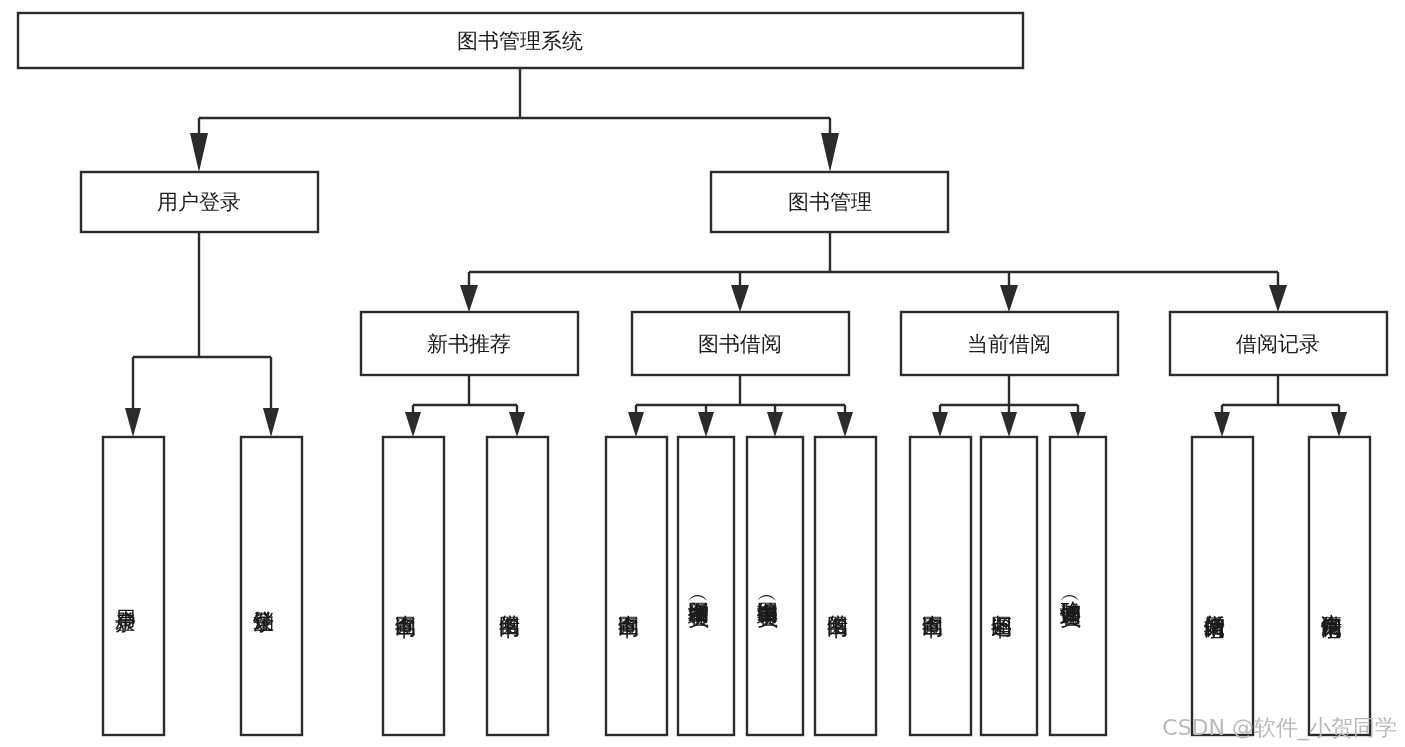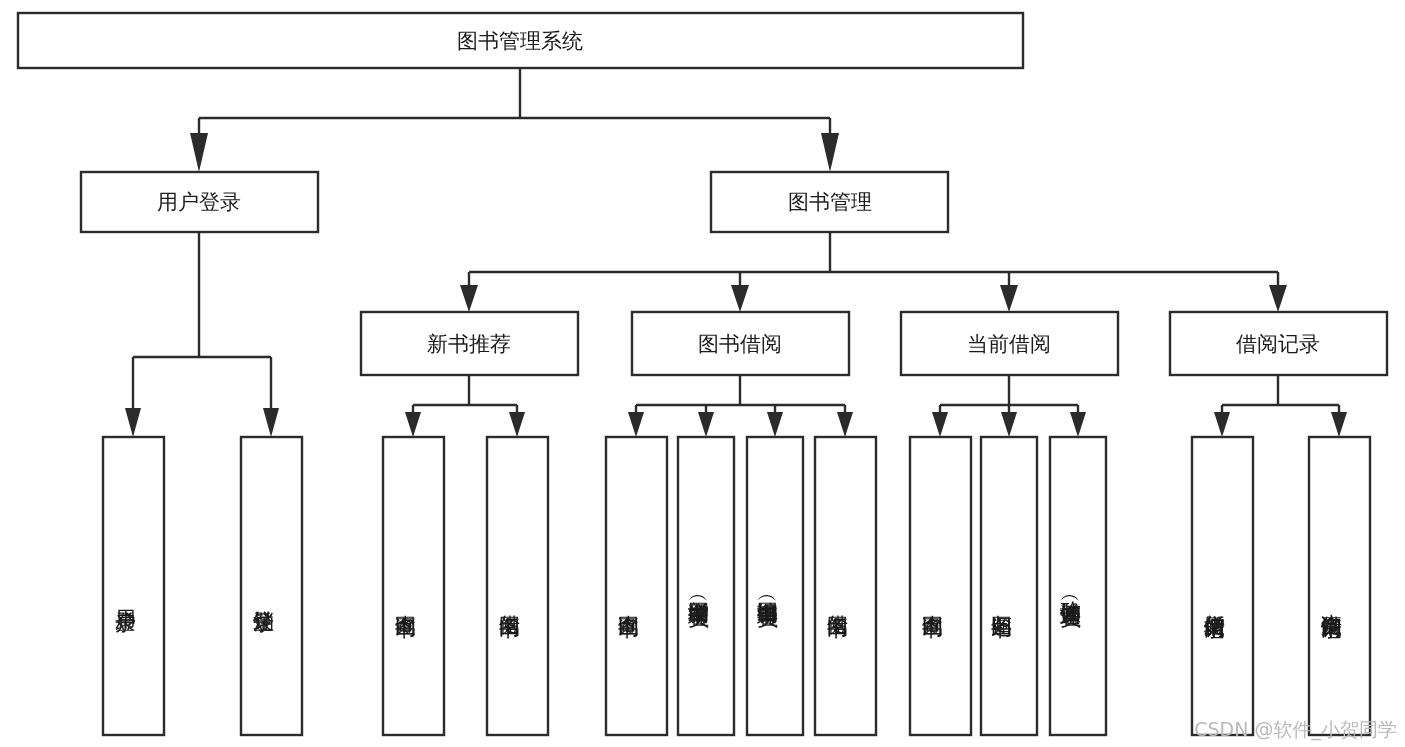--- a/index.html
+++ b/index.html
@@ -59,21 +59,21 @@
     letter-spacing: 1px;
     text-align: center;
     white-space: nowrap;
     user-select: none;
   }
   .watermark {
     position: absolute;
     right: 8px;
     bottom: 4px;
     font-family: "DejaVu Sans", "Liberation Sans", sans-serif;
-    font-size: 19px;
+    font-size: 22px;
     color: #b9b9b9;
     white-space: nowrap;
     user-select: none;
   }
 </style>
 </head>
 <body>
 
 <div id="diagram-root">
 

